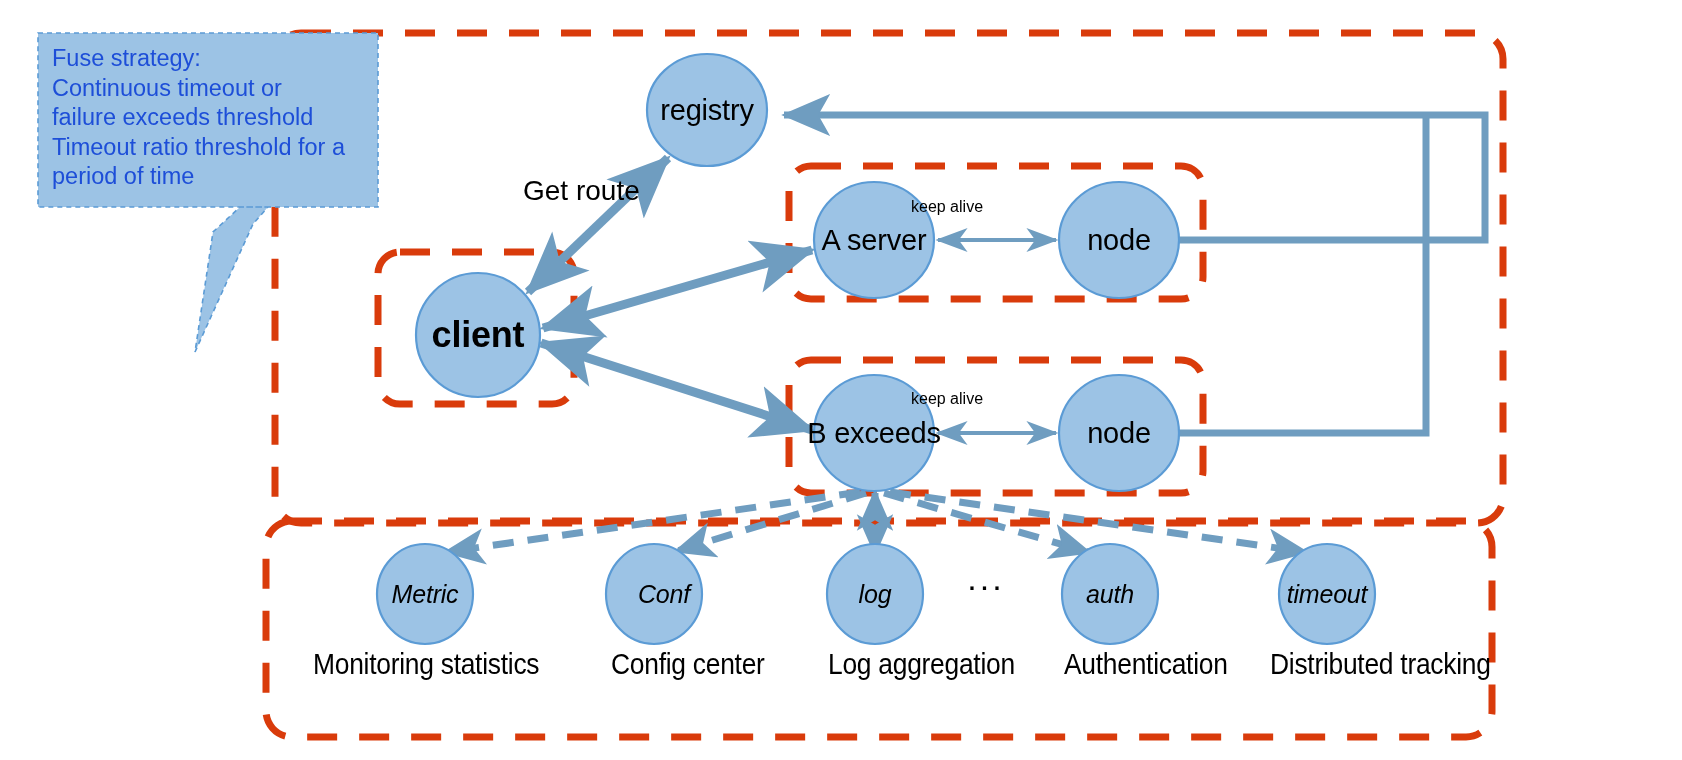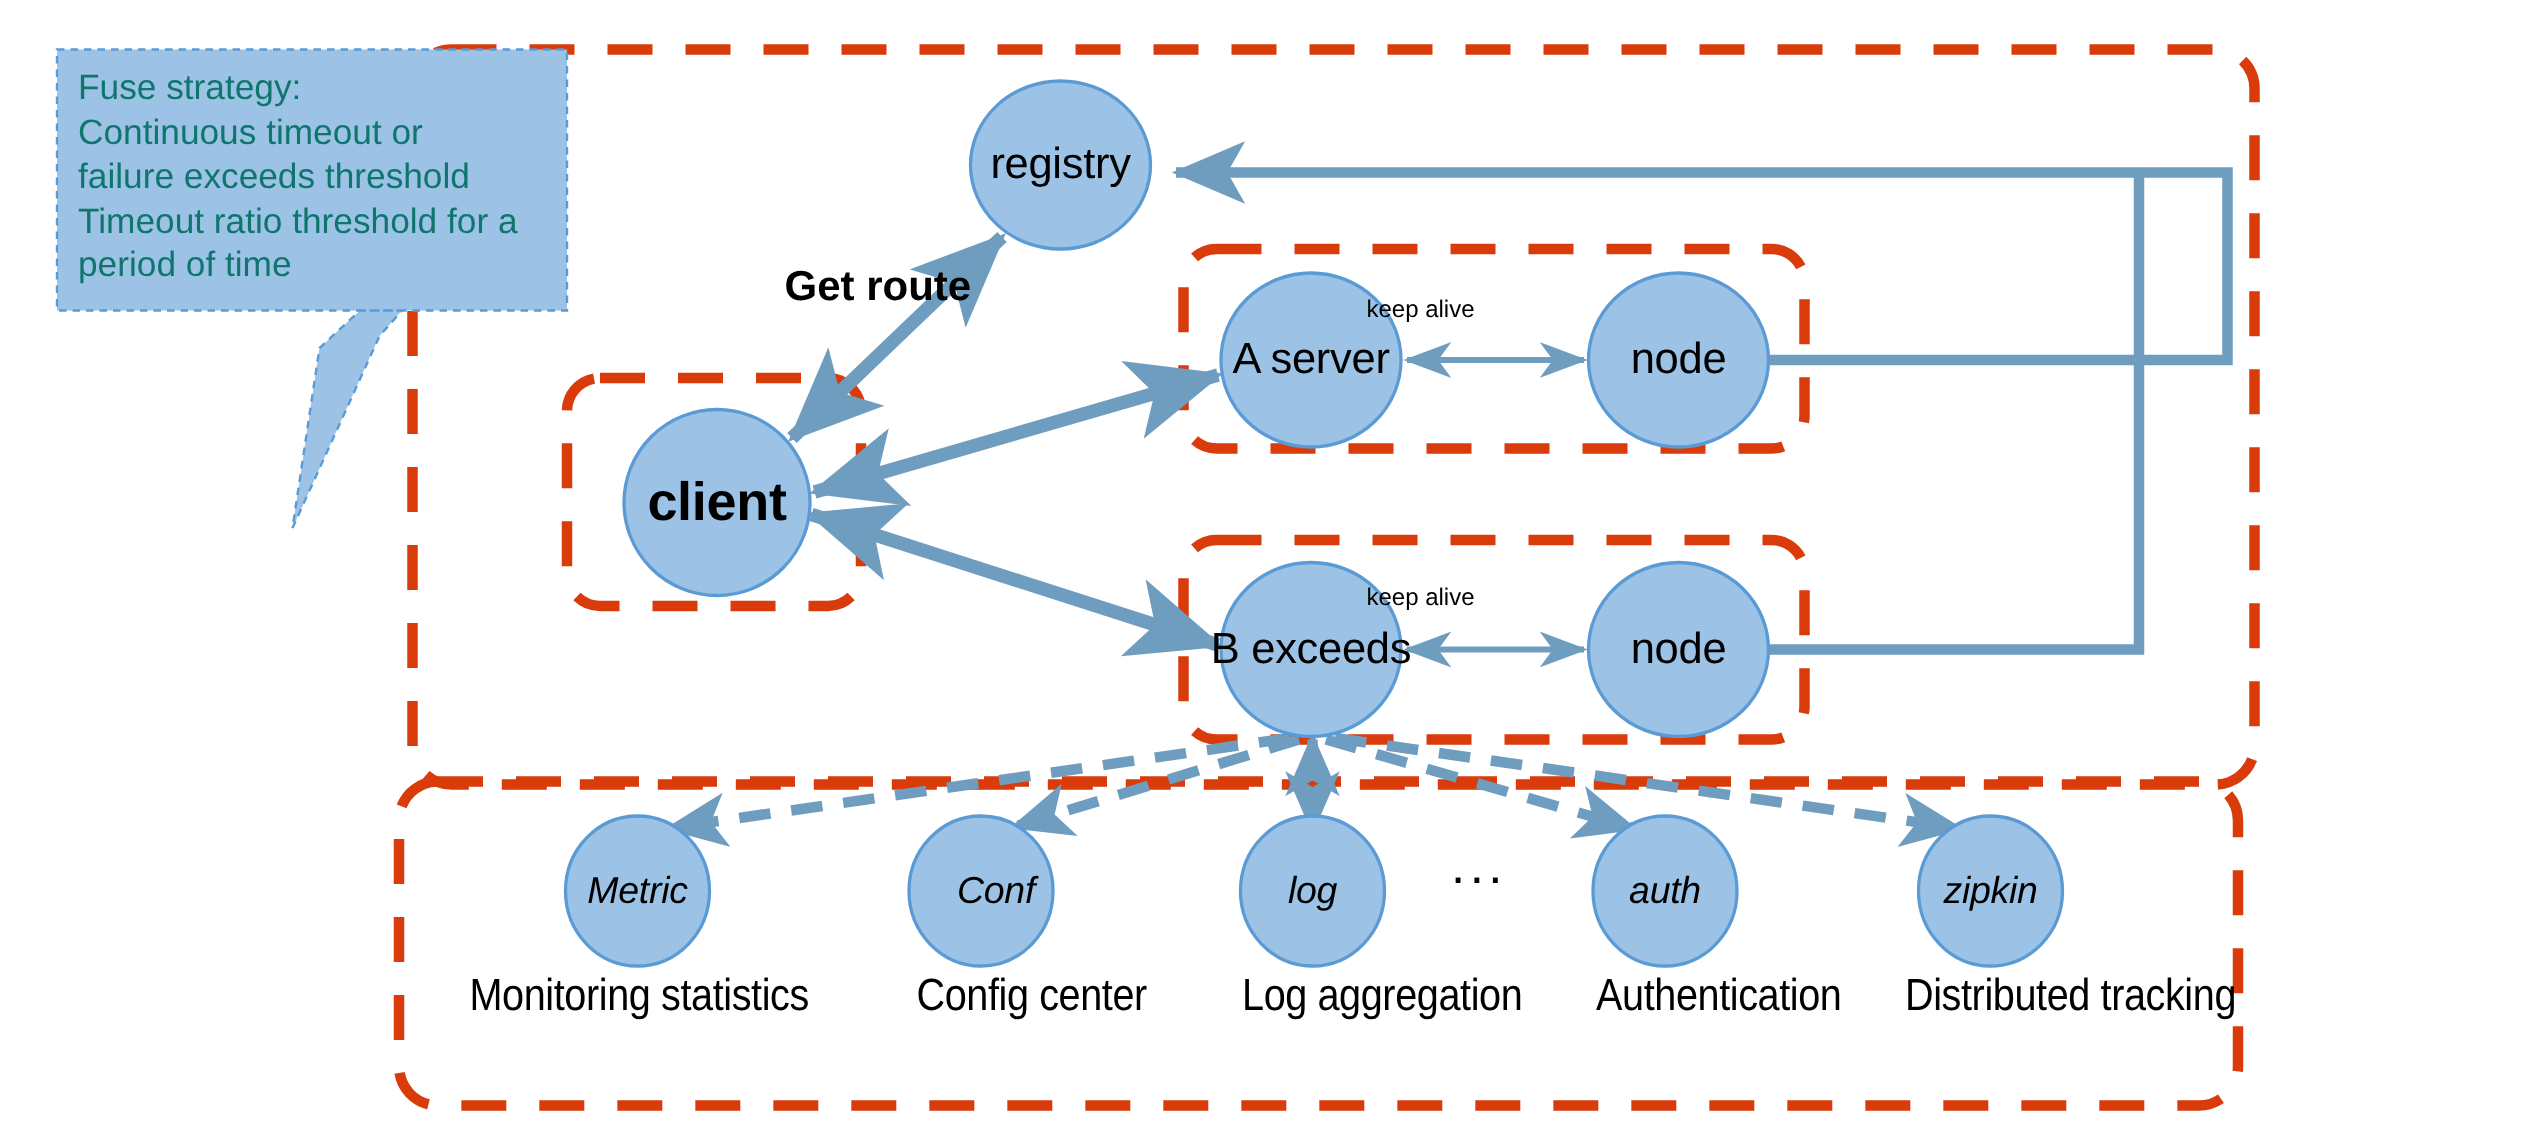--- a/index.html
+++ b/index.html
@@ -28,38 +28,38 @@
   }
   
   .node-text{
     font-size:29px;
     letter-spacing:-0.2px;
     text-align:right;
   }
   .node-text.small{ font-size:25px;font-style:italic; }
   .node-text.big{ font-size:36px; }
   
-  .edge-lbl{ font-size:28px;font-weight:bold; }
+  .edge-lbl{ font-size:28px; }
   .edge-lbl.bold{ font-weight:normal; font-size:16px; }
   
   .caption{
     font-size:30px;
     transform:scaleX(0.88);
     transform-origin:left center;
     letter-spacing:-0.3px;
   }
   .ellipsis{ font-size:34px; letter-spacing:3px; }
   
   #callout-text{
     position:absolute;
     left:52px; top:44px;
     width:326px;
     font-size:23.5px;
     line-height:1.26;
-    color:#0f766e;
+    color:#1d4ed8;
     white-space:pre-line;
   }
 </style>
 </head>
 <body>
 
 <div id="stage">
 
   <svg viewBox="0 0 1682 760" xmlns="http://www.w3.org/2000/svg">
     <defs>
@@ -147,21 +147,21 @@
   <div class="lbl node-text" style="left:1119px; top:433px; transform:translate(-50%,-50%);">node</div>
 
   <div class="lbl edge-lbl" style="left:523px; top:175px;">Get route</div>
   <div class="lbl edge-lbl bold" style="left:947px; top:198px; transform:translateX(-50%);">keep alive</div>
   <div class="lbl edge-lbl bold" style="left:947px; top:390px; transform:translateX(-50%);">keep alive</div>
 
   <div class="lbl node-text small" style="left:425px; top:594px; transform:translate(-50%,-50%);">Metric</div>
   <div class="lbl node-text small" style="left:664px; top:594px; transform:translate(-50%,-50%);">Conf</div>
   <div class="lbl node-text small" style="left:875px; top:594px; transform:translate(-50%,-50%);">log</div>
   <div class="lbl node-text small" style="left:1110px; top:594px; transform:translate(-50%,-50%);">auth</div>
-  <div class="lbl node-text small" style="left:1327px; top:594px; transform:translate(-50%,-50%);">zipkin</div>
+  <div class="lbl node-text small" style="left:1327px; top:594px; transform:translate(-50%,-50%);">timeout</div>
 
   <div class="lbl ellipsis" style="left:986px; top:578px; transform:translate(-50%,-50%);">...</div>
 
   <div class="lbl caption" style="left:313px; top:647px;">Monitoring statistics</div>
   <div class="lbl caption" style="left:611px; top:647px;">Config center</div>
   <div class="lbl caption" style="left:828px; top:647px;">Log aggregation</div>
   <div class="lbl caption" style="left:1064px; top:647px;">Authentication</div>
   <div class="lbl caption" style="left:1270px; top:647px;">Distributed tracking</div>
 
 </div>

